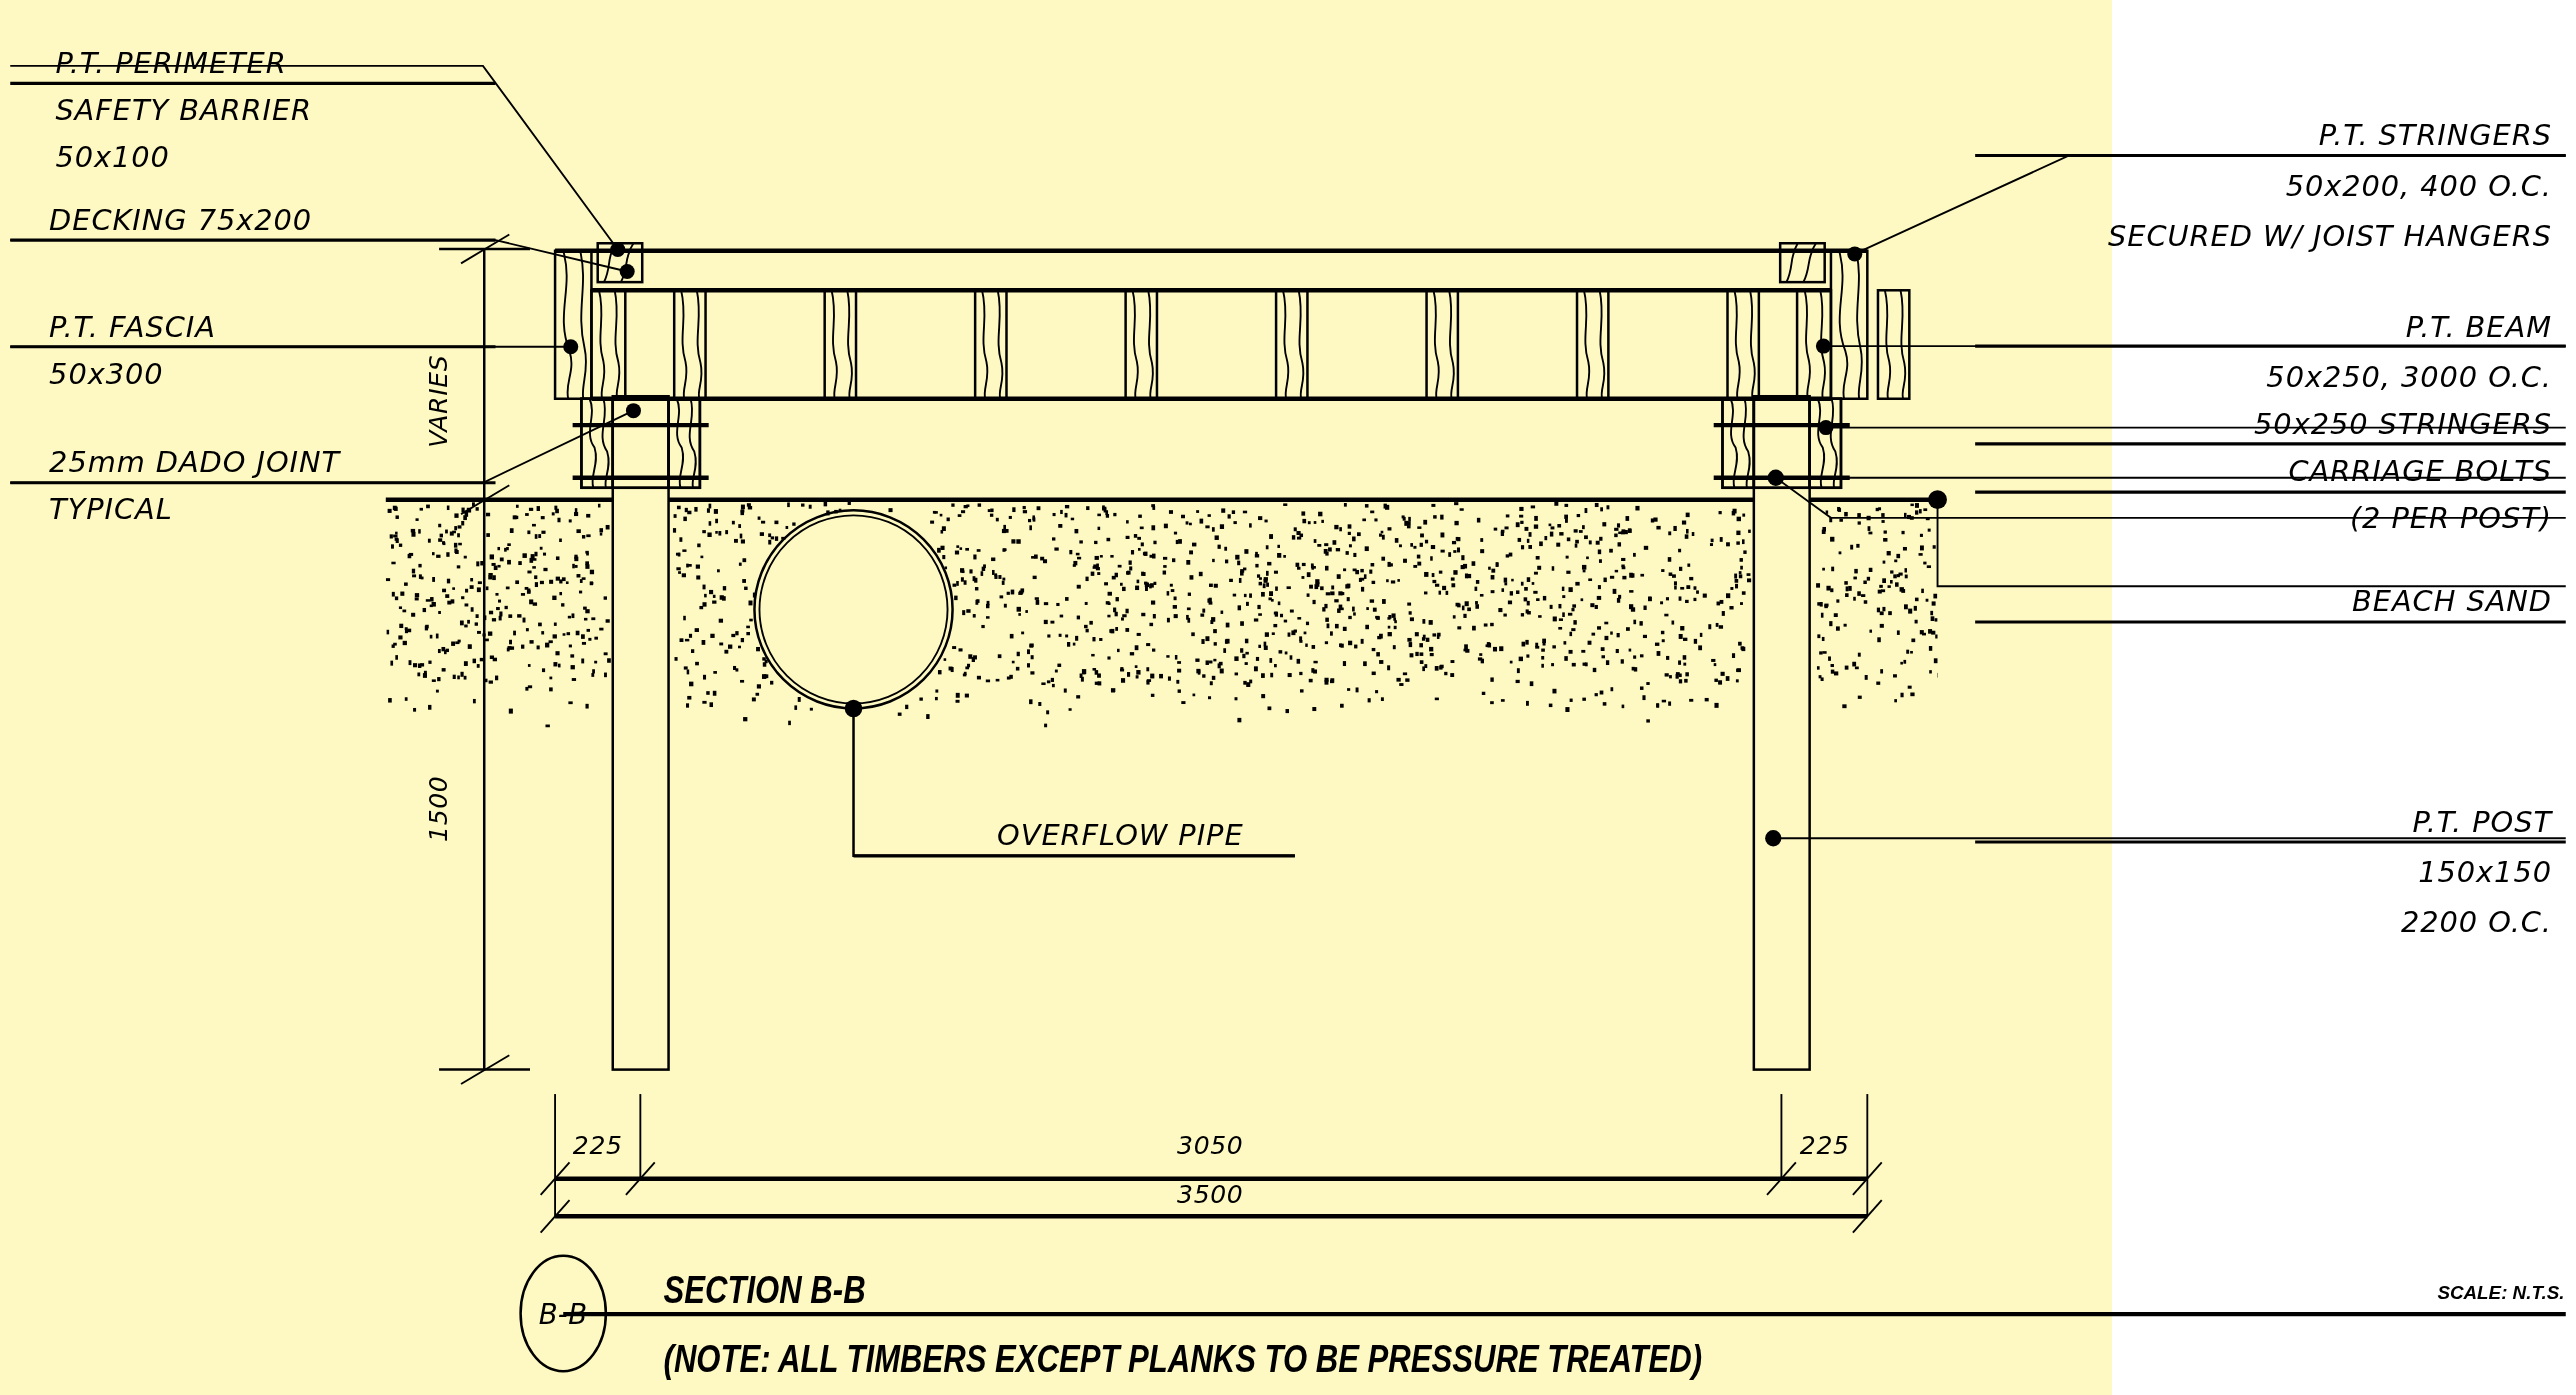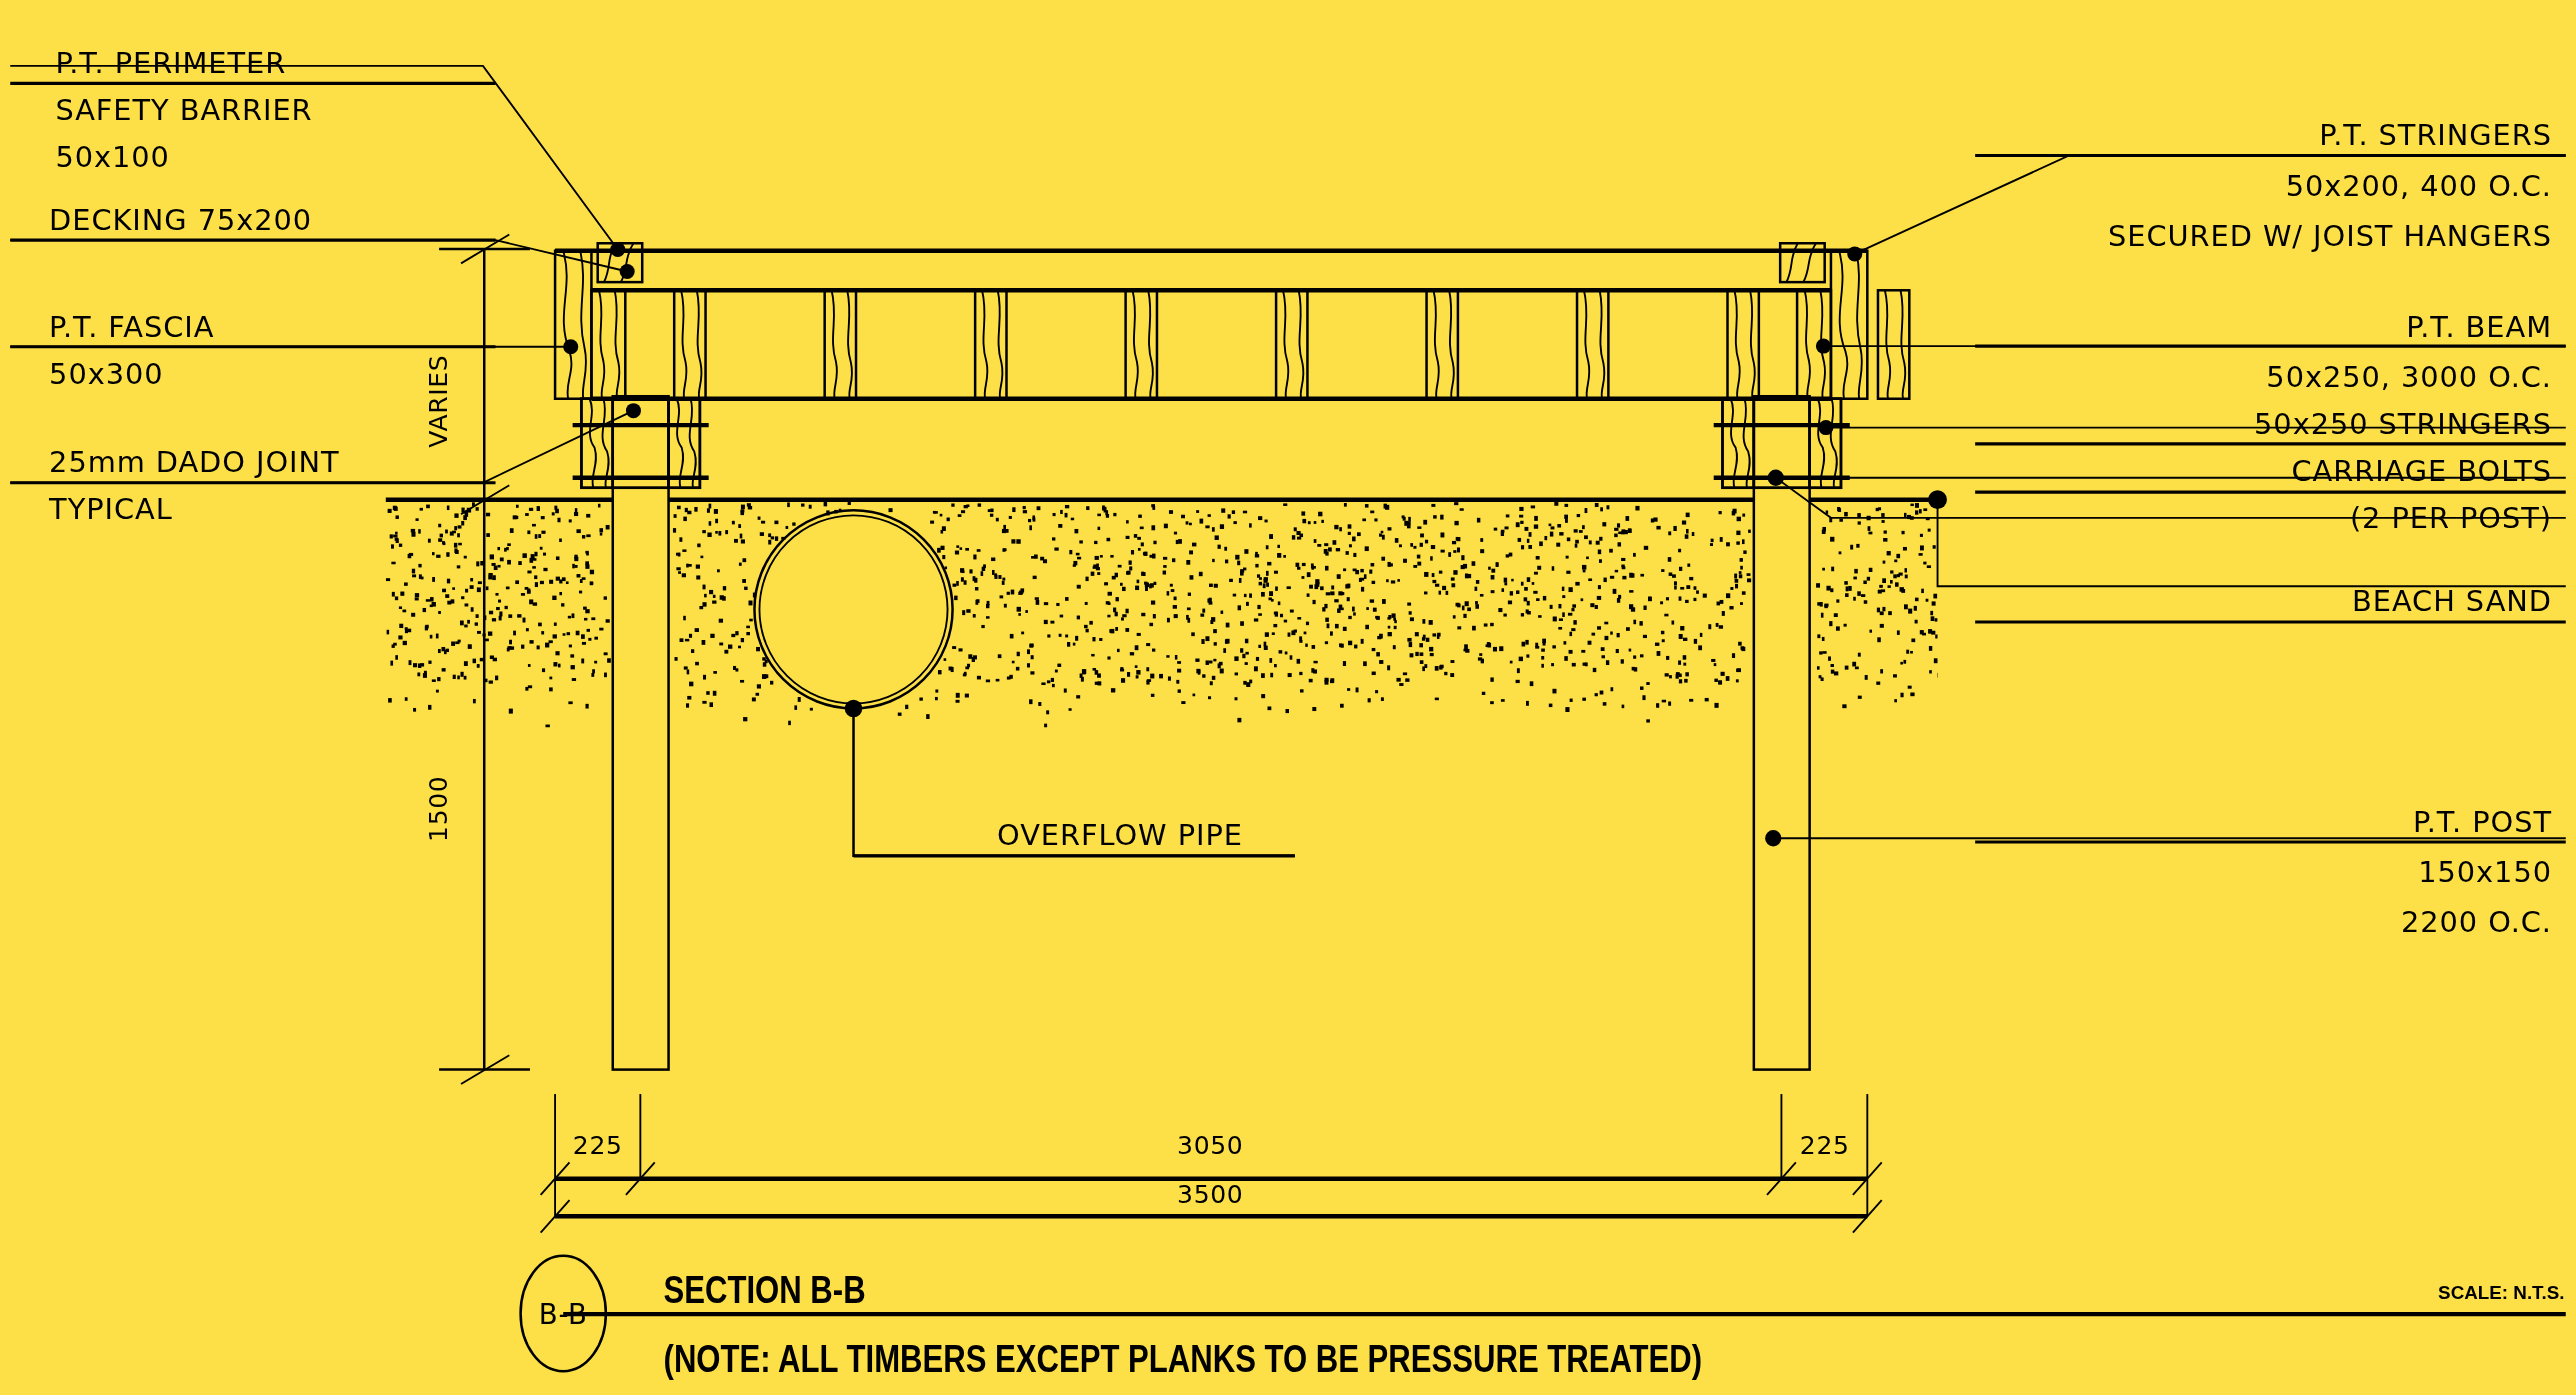--- a/index.html
+++ b/index.html
@@ -1,19 +1,19 @@
 <!DOCTYPE html>
 <html style="font-size:10px"><head>
 <meta charset="utf-8">
 <title>Section B-B — Beach Deck Detail</title>
 <style>
   html,body{margin:0;padding:0;background:#ffffff;}
   body{width:2576px;height:1395px;overflow:hidden;
        font-family:"Liberation Sans", sans-serif;color:#000;}
-  #sheet{position:relative;width:2576px;height:1395px;background:#fde047;}
+  #sheet{position:relative;width:2112px;height:1395px;background:#fef9c3;font-style:italic;}
   svg#dwg{position:absolute;left:0;top:0;width:2576px;height:1395px;}
 
   
   .cadtxt{font-family:"DejaVu Sans", sans-serif;font-size:46px;
           letter-spacing:1.5px;fill:#000;stroke:none;}
   .dimtxt{font-family:"DejaVu Sans", sans-serif;font-size:40px;
           letter-spacing:1px;fill:#000;}
   .bubbletxt{font-family:"DejaVu Sans", sans-serif;font-size:44px;
           letter-spacing:1px;fill:#000;}
   .titletxt{font-family:"Liberation Sans Narrow","Liberation Sans",sans-serif;

